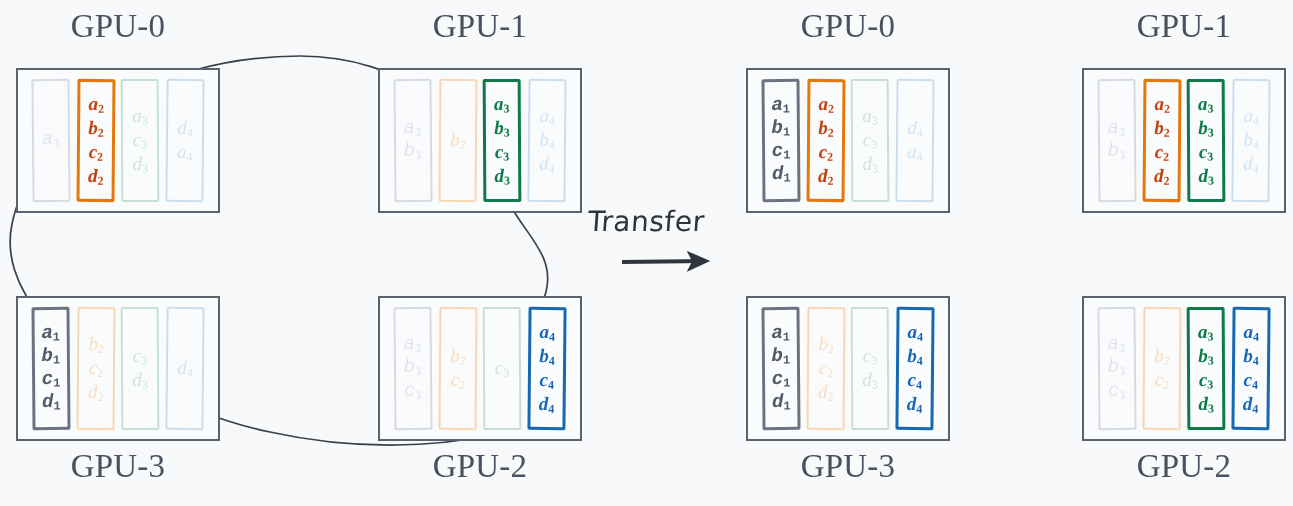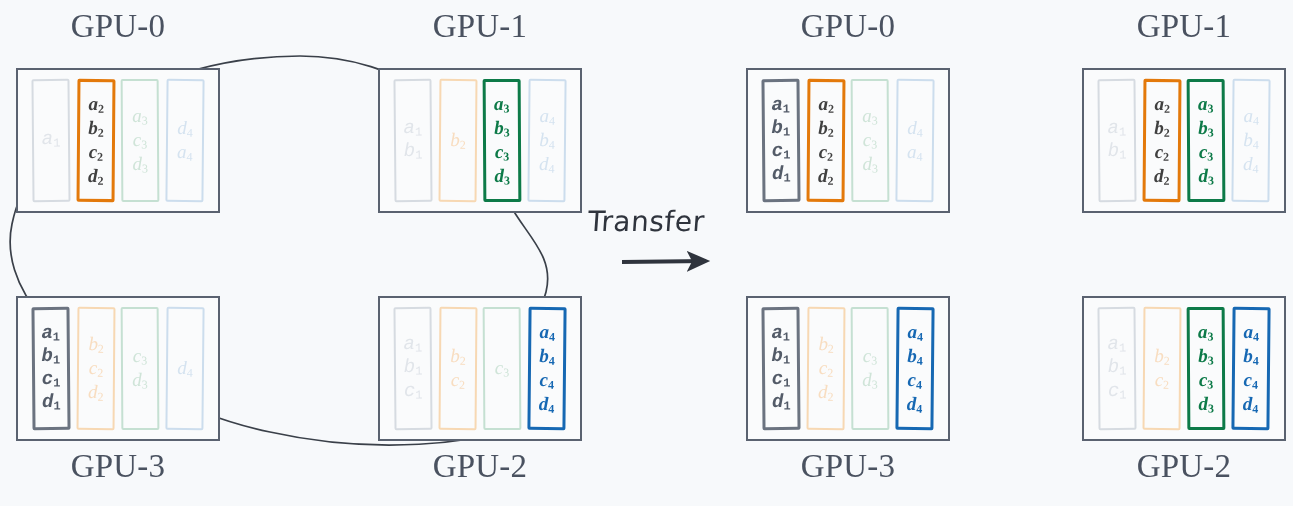--- a/index.html
+++ b/index.html
@@ -79,21 +79,21 @@
   .c-orange { border-color: #f7d8b3; }
   .c-orange.strong { border-color: #e3790b; }
   .c-green  { border-color: #c5e0d2; }
   .c-green.strong  { border-color: #0d7a48; }
   .c-blue   { border-color: #ccdded; }
   .c-blue.strong   { border-color: #1668b3; }
 
   .c-gray   .cell { color: #e1e5ea; font-family: Liberation Mono, monospace; }
   .c-gray.strong   .cell { color: #535b68; }
   .c-orange .cell { color: #f8ddc0; }
-  .c-orange.strong .cell { color: #404040; }
+  .c-orange.strong .cell { color: #c2410c; }
   .c-green  .cell { color: #cfe4d8; }
   .c-green.strong  .cell { color: #0d7a48; }
   .c-blue   .cell { color: #d5e3f0; }
   .c-blue.strong   .cell { color: #1668b3; }
 
   
   #transfer-group { position: absolute; left: 588px; top: 205px; width: 170px; height: 80px; }
   #transfer-label {
     font-family: "DejaVu Sans", sans-serif;
     font-size: 28px;

